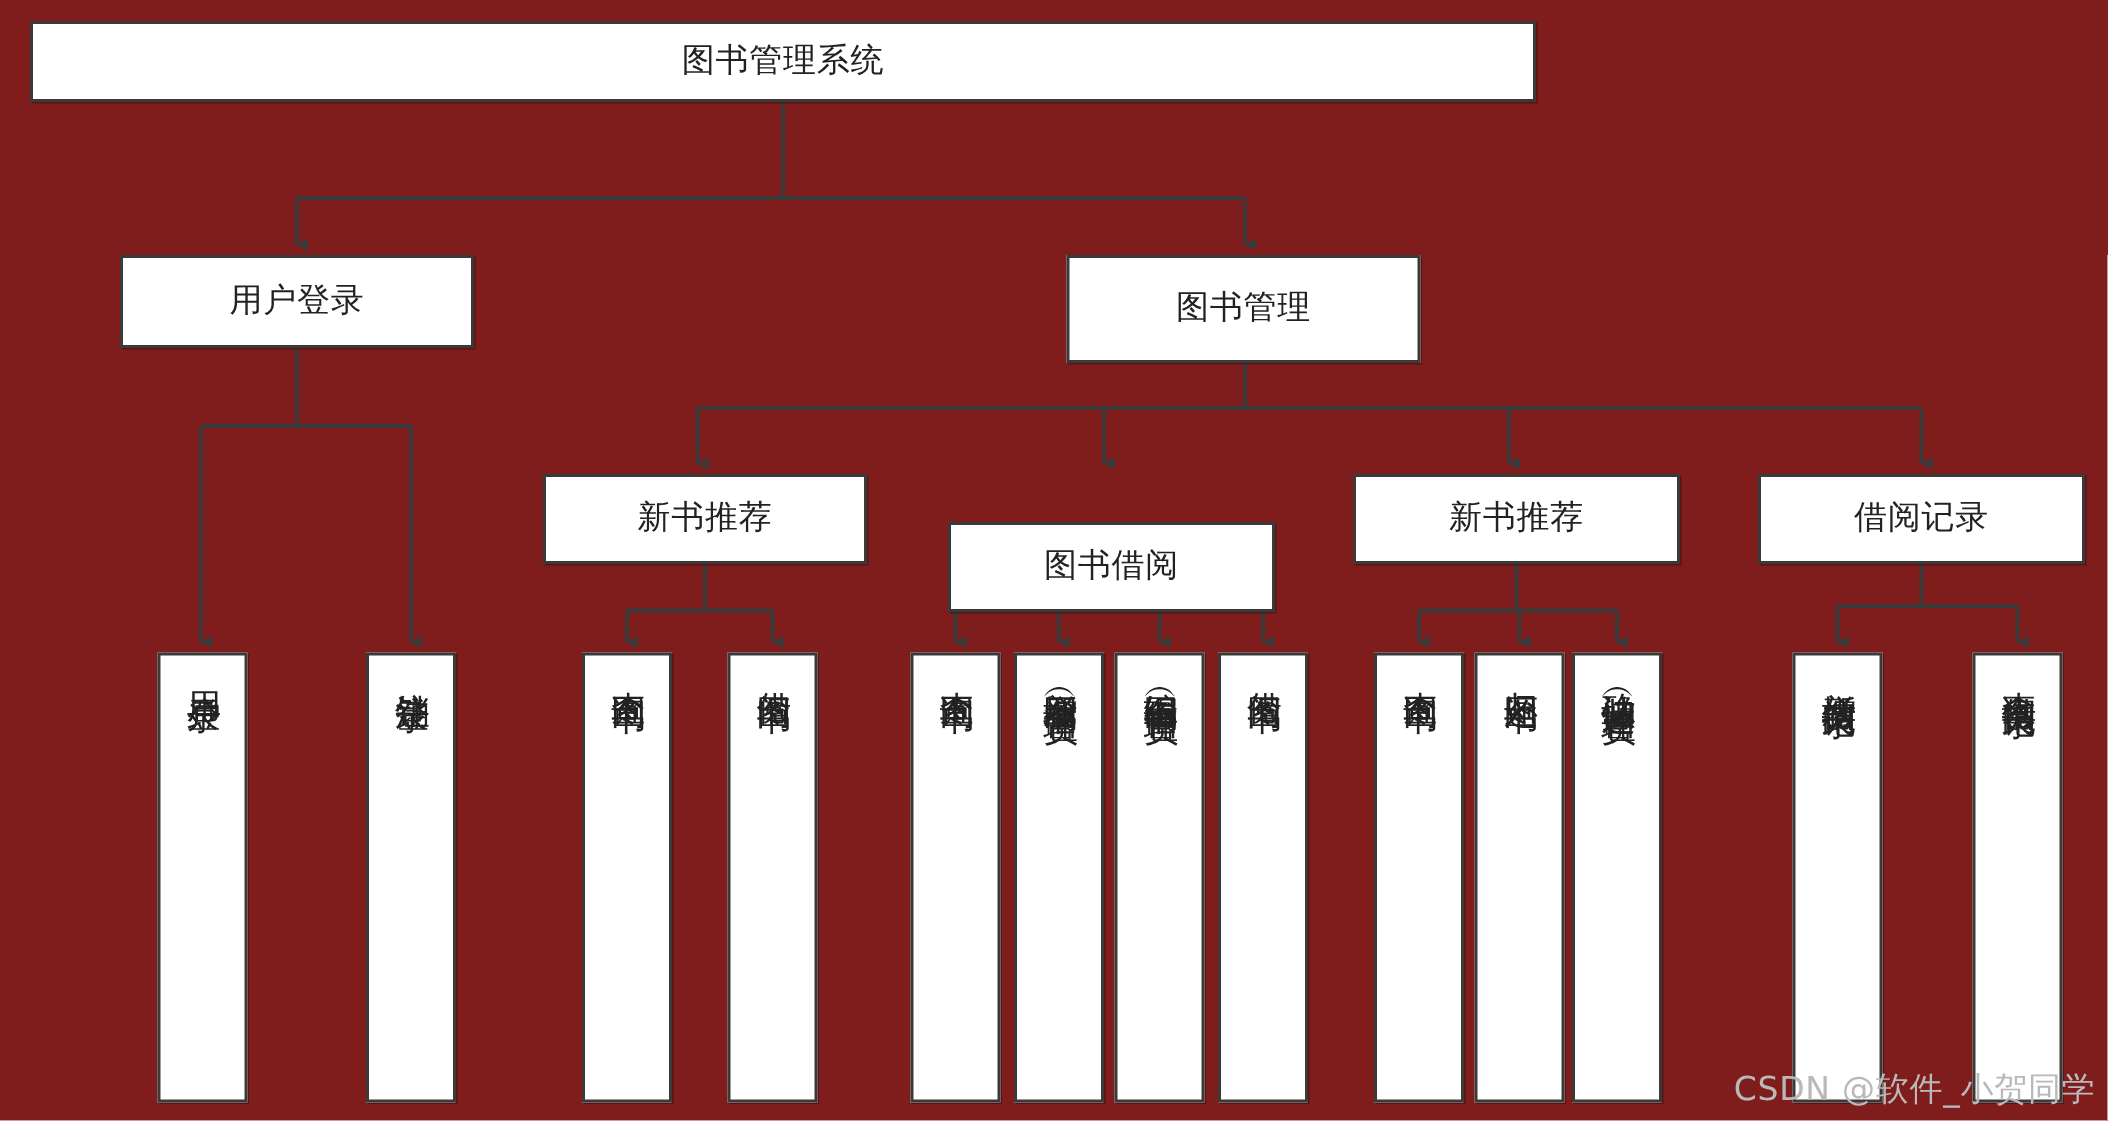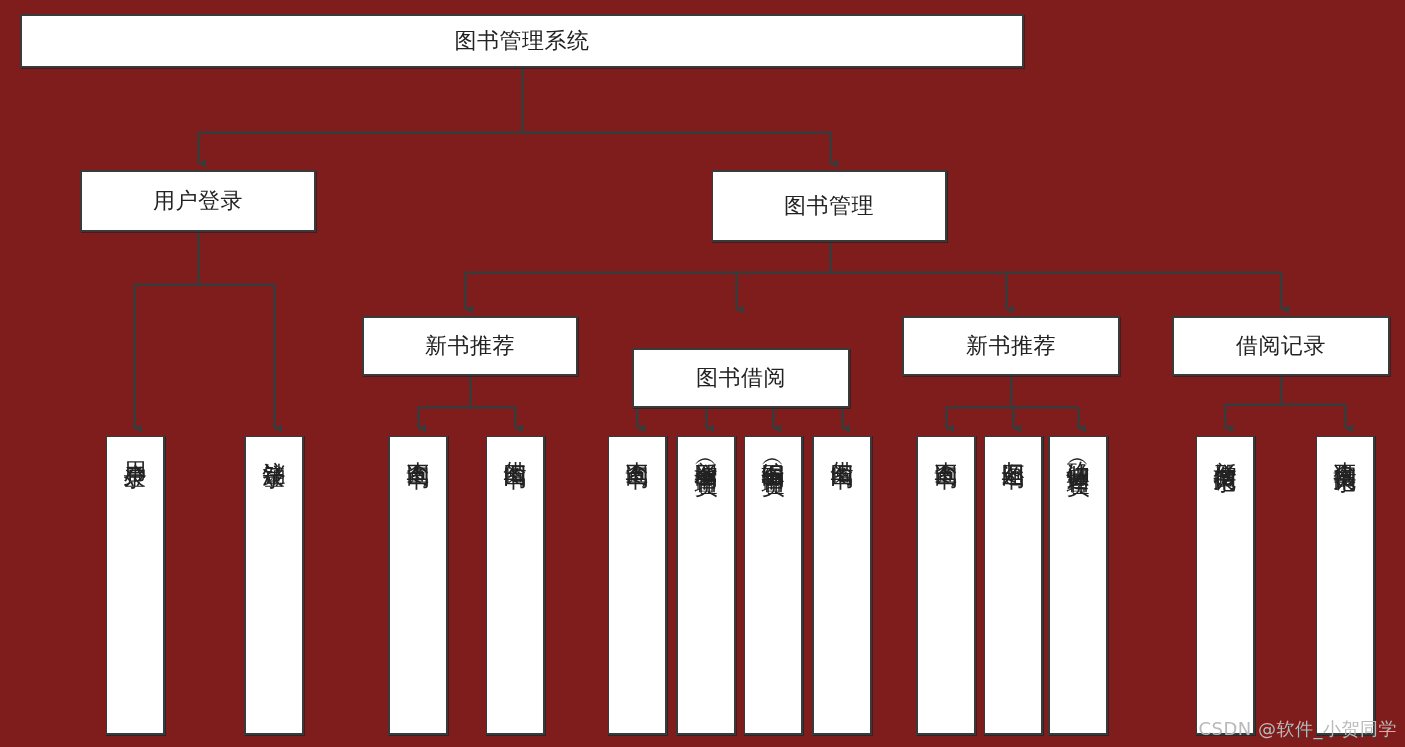--- a/index.html
+++ b/index.html
@@ -58,21 +58,21 @@
     text-orientation: upright;
     font-size: 23px;
     line-height: 1.0;
     letter-spacing: 2px;
     white-space: nowrap;
   }
   #watermark {
     position: absolute;
     right: 8px;
     bottom: 6px;
-    font-size: 18px;
+    font-size: 22px;
     color: #b9b9b9;
     letter-spacing: 0.5px;
     white-space: nowrap;
     user-select: none;
     margin-top: 36px;
   }
 </style>
 </head>
 <body>
 

